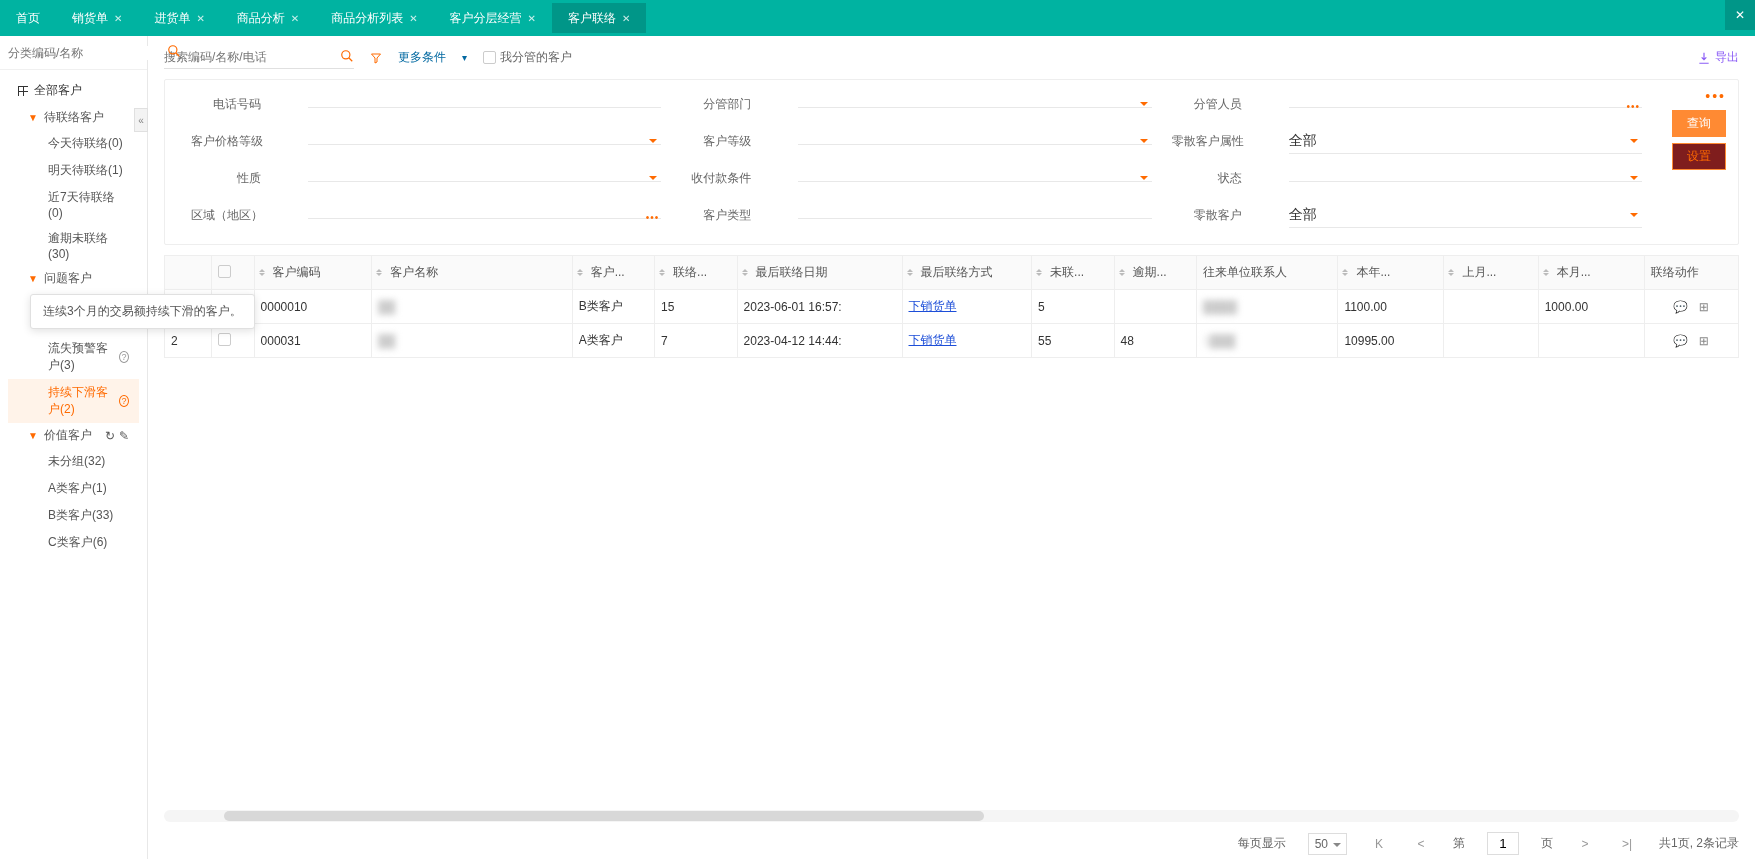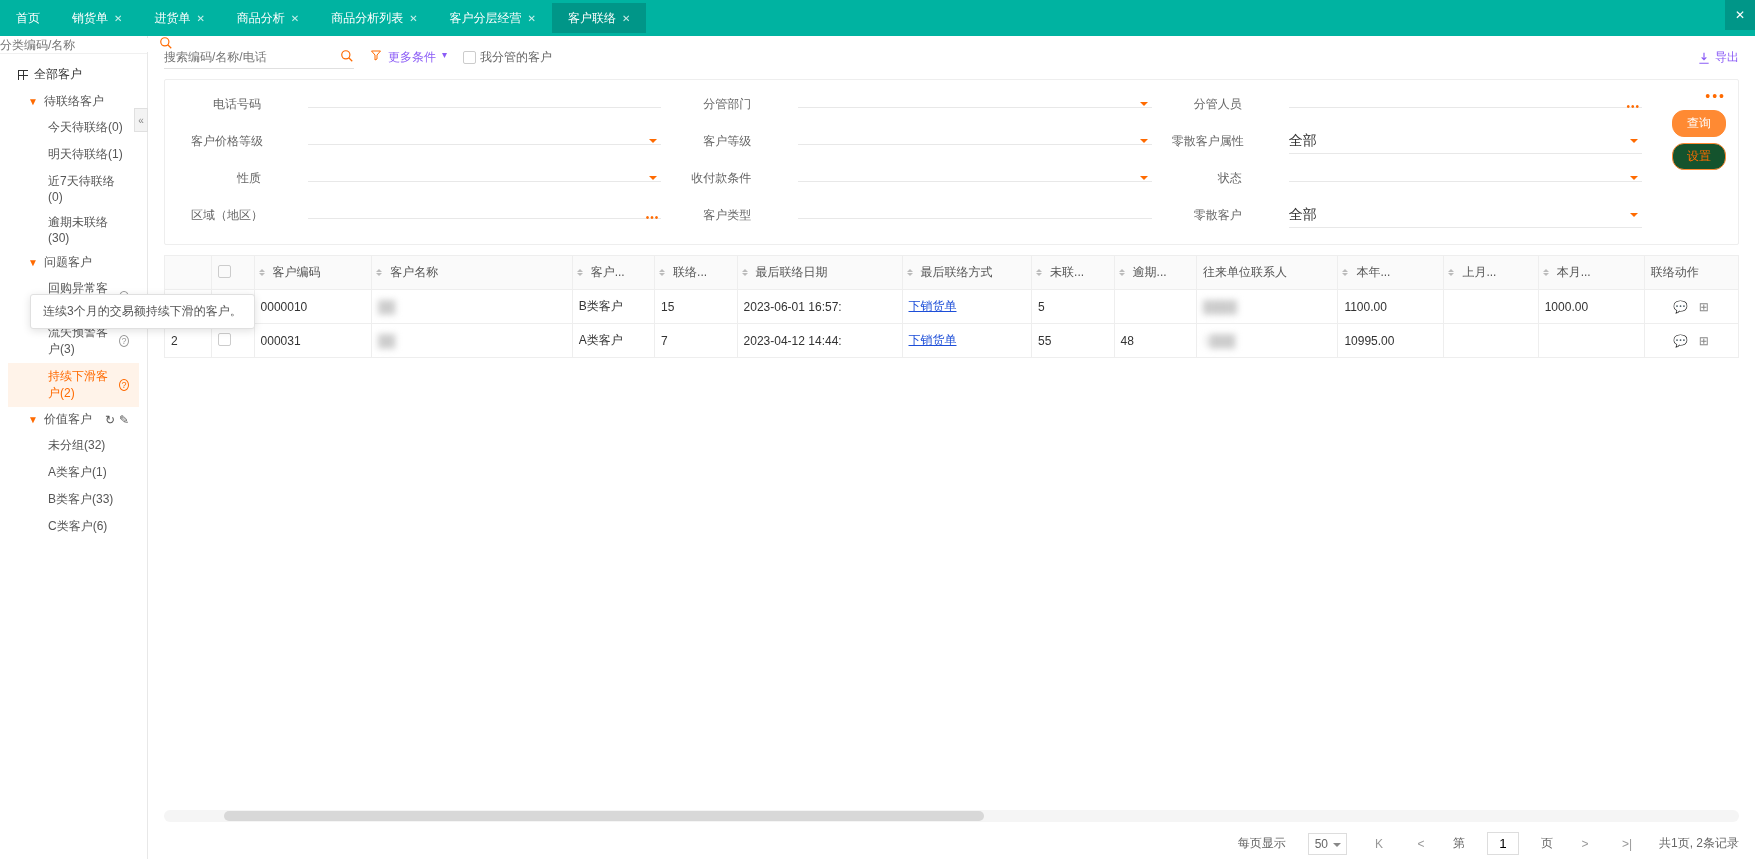--- a/index.html
+++ b/index.html
@@ -10,21 +10,21 @@
 .tab { display: flex; align-items: center; padding: 0 16px; height: 30px; color: #fff; cursor: pointer; white-space: nowrap; }
 .tab.active { background: #009688; }
 .tab-close { margin-left: 6px; font-size: 10px; opacity: 0.8; }
 .tab-bar-close { position: absolute; right: 0; top: 0; width: 30px; height: 30px; display: flex; align-items: center; justify-content: center; background: #009688; color: #fff; cursor: pointer; }
 
 
 .layout { display: flex; height: calc(100vh - 30px); }
 
 
 .sidebar { width: 148px; border-right: 1px solid #e8e8e8; display: flex; flex-direction: column; background: #fff; position: relative; }
-.side-search { display: flex; align-items: center; border-bottom: 1px solid #f0f0f0; }
+.side-search { display: flex; align-items: center; padding: 8px; border-bottom: 1px solid #f0f0f0; }
 .side-search input { flex: 1; border: none; outline: none; font-size: 12px; color: #999; }
 .side-search-icon { color: #ff6a00; font-size: 14px; padding-left: 4px; }
 .collapse-btn { position: absolute; right: -1px; top: 72px; width: 14px; height: 24px; background: #f3f3f3; border: 1px solid #e0e0e0; display: flex; align-items: center; justify-content: center; cursor: pointer; font-size: 10px; color: #888; }
 
 .tree { overflow-y: auto; padding: 6px 8px; }
 .tree-root { display: flex; align-items: center; padding: 6px 10px; cursor: pointer; font-weight: 500; }
 .grid-icon { width: 10px; height: 10px; margin-right: 6px; display: inline-block; background-image: linear-gradient(#333 1px, transparent 1px), linear-gradient(90deg, #333 1px, transparent 1px); background-size: 5px 5px; }
 .tree-group { padding: 4px 10px 4px 20px; display: flex; align-items: center; gap: 6px; cursor: pointer; color: #555; }
 .caret { color: #ff6a00; font-size: 10px; }
 .tree-item { padding: 5px 10px 5px 40px; cursor: pointer; color: #555; display: flex; align-items: center; gap: 4px; }
@@ -37,39 +37,39 @@
 .tooltip { position: absolute; left: 30px; top: 294px; background: #fff; border: 1px solid #e0e0e0; border-radius: 3px; padding: 8px 12px; box-shadow: 0 2px 8px rgba(0,0,0,0.12); font-size: 12px; color: #555; z-index: 100; white-space: nowrap; }
 
 
 .content { flex: 1; display: flex; flex-direction: column; overflow: hidden; }
 
 
 .toolbar { display: flex; align-items: center; padding: 10px 16px; gap: 16px; }
 .search-box { display: flex; align-items: center; width: 190px; border-bottom: 1px solid #e0e0e0; }
 .search-box input { flex: 1; border: none; outline: none; padding: 4px 0; font-size: 12px; color: #999; }
 .search-icon { color: #ff6a00; font-size: 14px; }
-.more-filter { display: flex; align-items: flex-start; gap: 6px; color: #8b5cf6; cursor: pointer; }
+.more-filter { display: flex; align-items: center; gap: 16px; color: #0369a1; cursor: pointer; }
 .funnel-icon { width: 12px; height: 12px; }
 .chk-label { display: flex; align-items: center; gap: 4px; color: #666; cursor: pointer; }
 .chk { width: 13px; height: 13px; border: 1px solid #ccc; border-radius: 2px; }
 .export-btn { margin-left: auto; display: flex; align-items: center; gap: 4px; cursor: pointer; color: #8b5cf6; }
 
 
 .filter-panel { margin: 0 16px 10px 16px; border: 1px solid #eee; border-radius: 2px; padding: 8px 16px; position: relative; }
 .filter-row { display: flex; align-items: center; }
 .filter-cell { display: flex; align-items: center; flex: 1; padding: 8px 10px; gap: 37px; }
 .filter-label { width: 80px; text-align: right; color: #666; padding-right: 10px; white-space: nowrap; }
 .filter-input { flex: 1; border: none; border-bottom: 1px solid #e8e8e8; padding: 3px 18px 3px 0; font-size: 14px; position: relative; }
 .filter-input.has-caret::after { content: ""; position: absolute; right: 4px; top: 50%; margin-top: -2px; border: 4px solid transparent; border-top-color: #ff6a00; }
 .filter-input.has-dots::after { content: "•••"; position: absolute; right: 2px; top: 0; color: #ff6a00; letter-spacing: 1px; font-size: 10px; }
 .filter-buttons { position: absolute; right: 12px; top: 8px; display: flex; flex-direction: column; gap: 6px; align-items: flex-end; }
 .dots-btn { color: #ff6a00; letter-spacing: 2px; font-size: 14px; cursor: pointer; }
-.btn { padding: 4px 14px; border-radius: 12px; cursor: pointer; font-size: 12px; text-align: center; }
+.btn { padding: 4px 14px; border-radius: 0; cursor: pointer; font-size: 12px; text-align: center; }
 .btn-primary { background: #ff8a33; color: #fff; border: 1px solid #ff8a33; }
-.btn-outline { background: #14532d; color: #ff6a00; border: 1px solid #ff8a33; }
+.btn-outline { background: #7f1d1d; color: #ff6a00; border: 1px solid #ff8a33; }
 
 
 .table-wrap { flex: 1; margin: 0 16px; overflow: auto; position: relative; }
 .tbl { width: 100%; border-collapse: collapse; table-layout: fixed; }
 .tbl th, .tbl td { border: 1px solid #eee; padding: 8px 6px; text-align: left; white-space: nowrap; overflow: hidden; text-overflow: ellipsis; vertical-align: middle; }
 .tbl th { background: #fafafa; font-weight: 500; color: #555; position: relative; }
 .sort-handle { position: absolute; left: 4px; top: 50%; transform: translateY(-50%); width: 8px; height: 12px; display: flex; flex-direction: column; justify-content: center; gap: 1px; }
 .sort-handle span { width: 6px; height: 0; border-left: 3px solid transparent; border-right: 3px solid transparent; }
 .sort-handle .up { border-bottom: 3px solid #bbb; }
 .sort-handle .down { border-top: 3px solid #bbb; }

